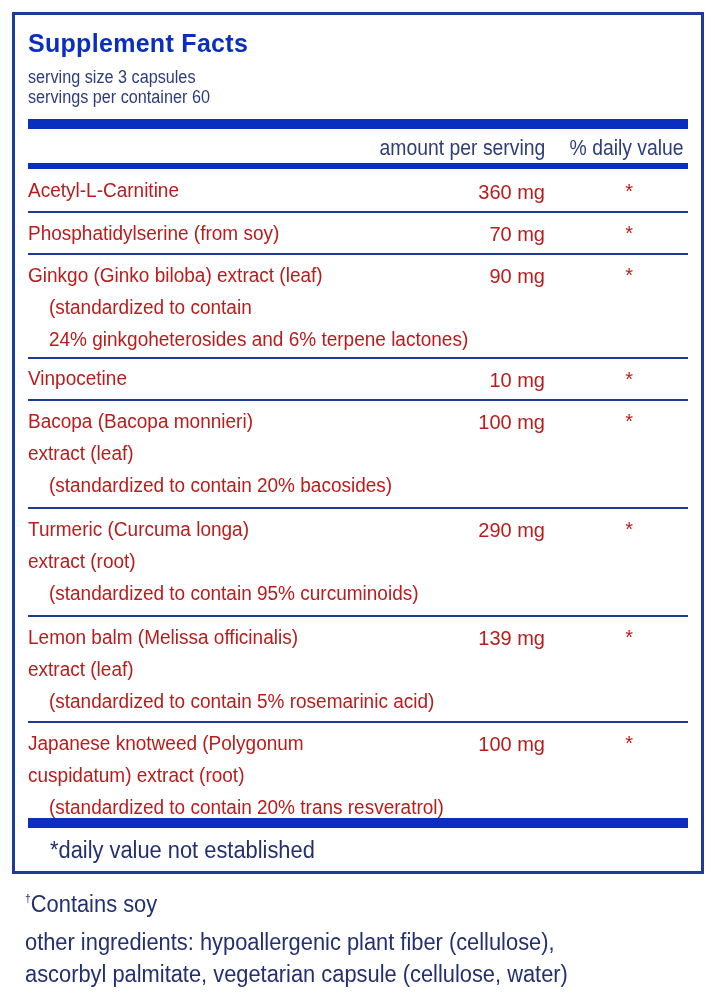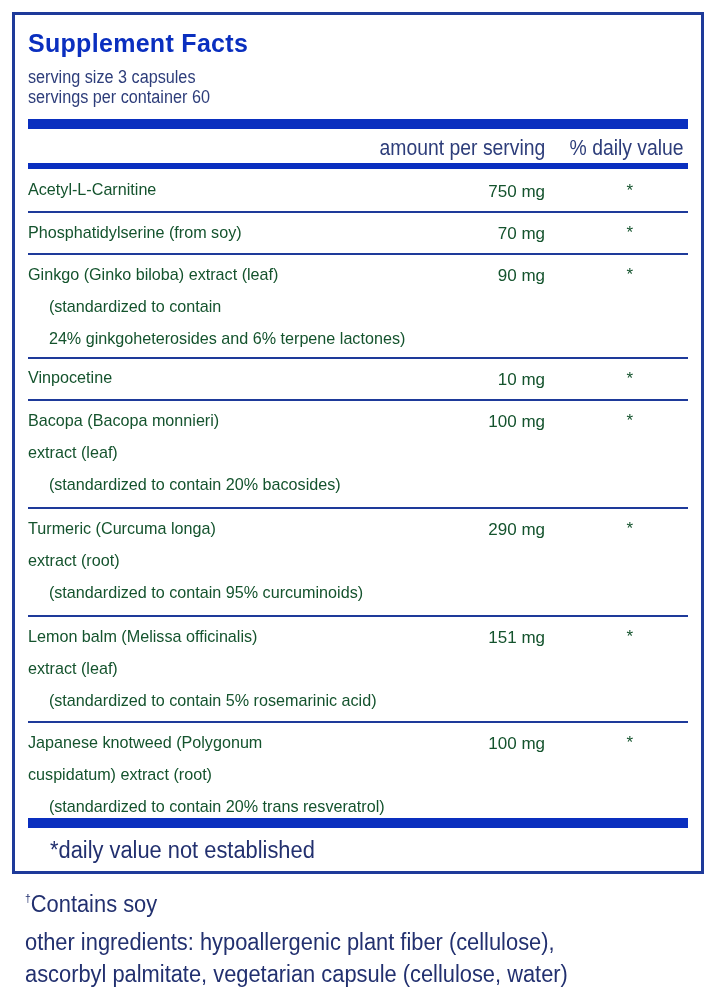--- a/index.html
+++ b/index.html
@@ -9,21 +9,21 @@
          border: 3px solid #1e3a9a; box-sizing: content-box; }
   .inner { position: absolute; left: 13px; right: 13px; top: 0; }
   .title { font-family: "Liberation Sans", sans-serif; font-weight: bold; font-size: 25px;
            color: #0a2fbf; letter-spacing: 0.3px; position: absolute; top: 8px; left: 0; line-height: 40px; }
   .serving { position: absolute; left: 0; font-size: 18px; color: #2d3d7a; line-height: 20px; transform: scaleX(0.9); transform-origin: left; }
   .bar-thick { position: absolute; left: 0; right: 0; background: #0a2fbf; }
   .colhdr { position: absolute; top: 118px; left: 0; right: 0; height: 30px; font-size: 22px; color: #2d3d7a; }
   .colhdr .amt { position: absolute; right: 143px; top: 2px; transform: scaleX(0.88); transform-origin: right; }
   .colhdr .dv  { position: absolute; right: 4px; top: 2px; transform: scaleX(0.88); transform-origin: right; }
   .rows { position: absolute; top: 156px; left: 0; right: 0; }
-  .row { position: relative; border-bottom: 2px solid #1e3a9a; font-size: 17px; line-height: 32px; color: #14532d; }
+  .row { position: relative; border-bottom: 2px solid #1e3a9a; font-size: 20px; line-height: 32px; color: #b91c1c; }
   .row:last-child { border-bottom: none; }
   .row .name { display: block; padding-left: 0; width: 410px; transform: scaleX(0.95); transform-origin: left; white-space: nowrap; }
   .row .amount { position: absolute; right: 143px; top: 5px; white-space: nowrap; }
   .row .dv { position: absolute; right: 55px; top: 4px; }
   .row .sub { display: block; padding-left: 22px; white-space: nowrap; transform: scaleX(0.95); transform-origin: left; }
   .footnote { position: absolute; left: 22px; top: 822px; font-size: 23px; color: #22306f; transform: scaleX(0.95); transform-origin: left; }
   .outside { position: absolute; left: 25px; font-size: 23px; color: #22306f; line-height: 32px; white-space: nowrap; transform: scaleX(0.95); transform-origin: left; }
   sup { font-size: 11px; vertical-align: 10px; }
 </style>
 </head>
@@ -37,21 +37,21 @@
     <div class="bar-thick" style="top:104px;height:10px"></div>
     <div class="colhdr">
       <span class="amt">amount per serving</span>
       <span class="dv">% daily value</span>
     </div>
     <div class="bar-thick" style="top:148px;height:6px"></div>
 
     <div class="rows">
       <div class="row" style="height:40px">
         <span class="name" style="padding-top:3px">Acetyl-L-Carnitine</span>
-        <span class="amount">750 mg</span>
+        <span class="amount">360 mg</span>
         <span class="dv">*</span>
       </div>
       <div class="row" style="height:40px">
         <span class="name" style="padding-top:4px">Phosphatidylserine (from soy)</span>
         <span class="amount">70 mg</span>
         <span class="dv">*</span>
       </div>
       <div class="row" style="height:102px">
         <span class="name" style="padding-top:4px">Ginkgo (Ginko biloba) extract (leaf)</span>
         <span class="sub">(standardized to contain</span>
@@ -75,21 +75,21 @@
         <span class="name" style="padding-top:4px">Turmeric (Curcuma longa)</span>
         <span class="name">extract (root)</span>
         <span class="sub">(standardized to contain 95% curcuminoids)</span>
         <span class="amount">290 mg</span>
         <span class="dv">*</span>
       </div>
       <div class="row" style="height:104px">
         <span class="name" style="padding-top:4px">Lemon balm (Melissa officinalis)</span>
         <span class="name">extract (leaf)</span>
         <span class="sub">(standardized to contain 5% rosemarinic acid)</span>
-        <span class="amount">151 mg</span>
+        <span class="amount">139 mg</span>
         <span class="dv">*</span>
       </div>
       <div class="row" style="height:73px">
         <span class="name" style="padding-top:4px">Japanese knotweed (Polygonum</span>
         <span class="name">cuspidatum) extract (root)</span>
         <span class="sub">(standardized to contain 20% trans resveratrol)</span>
         <span class="amount">100 mg</span>
         <span class="dv">*</span>
       </div>
     </div>

